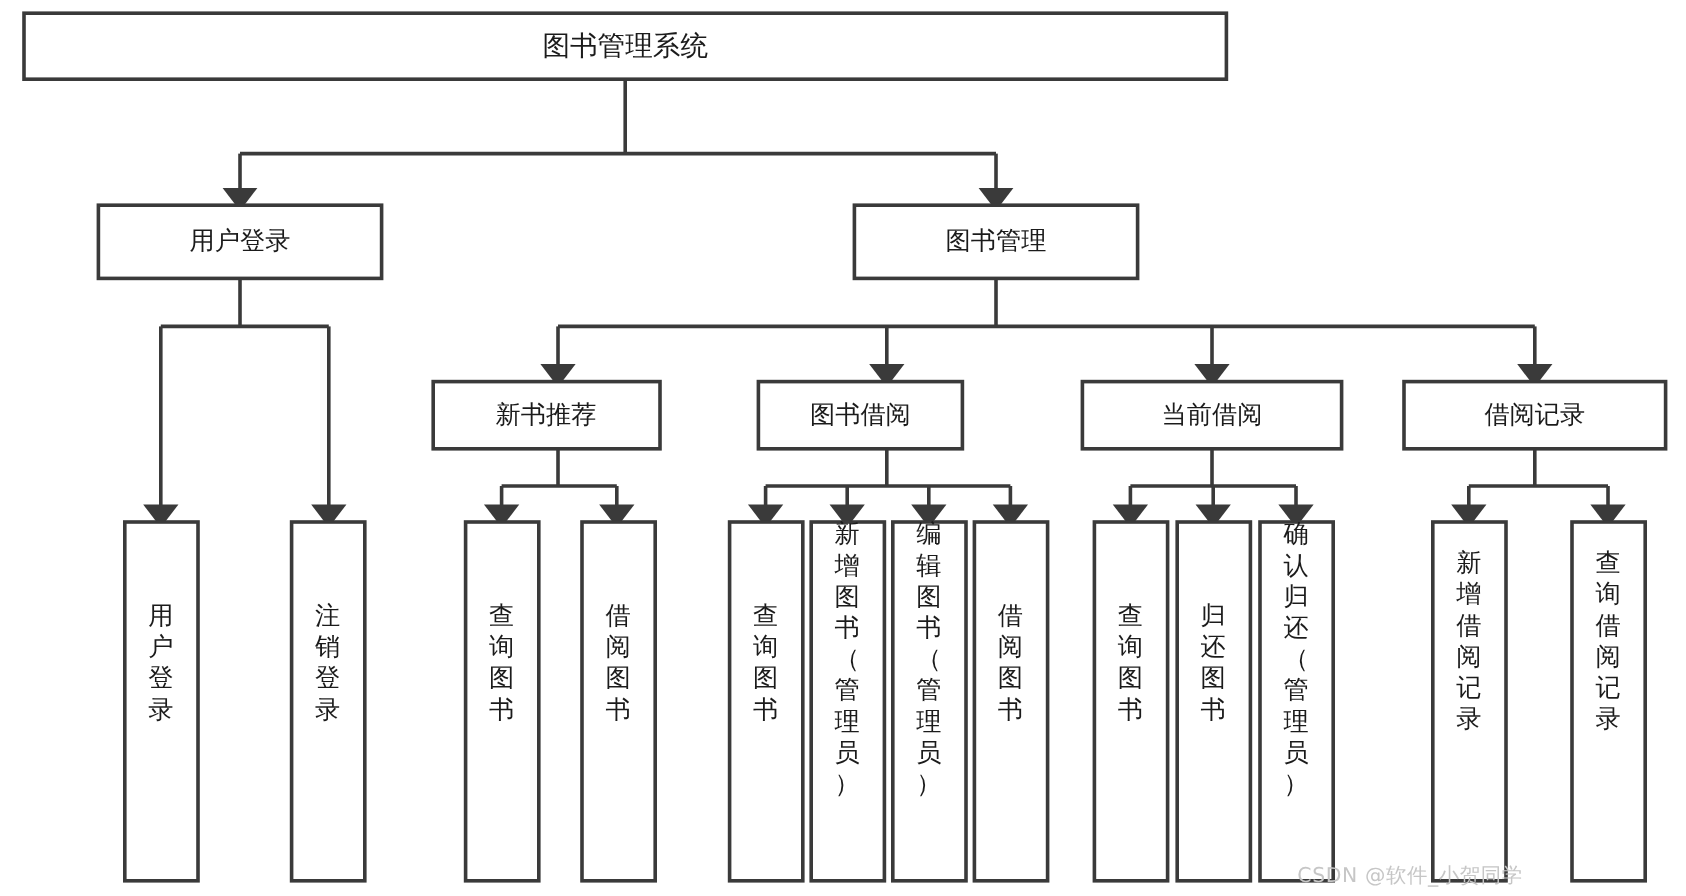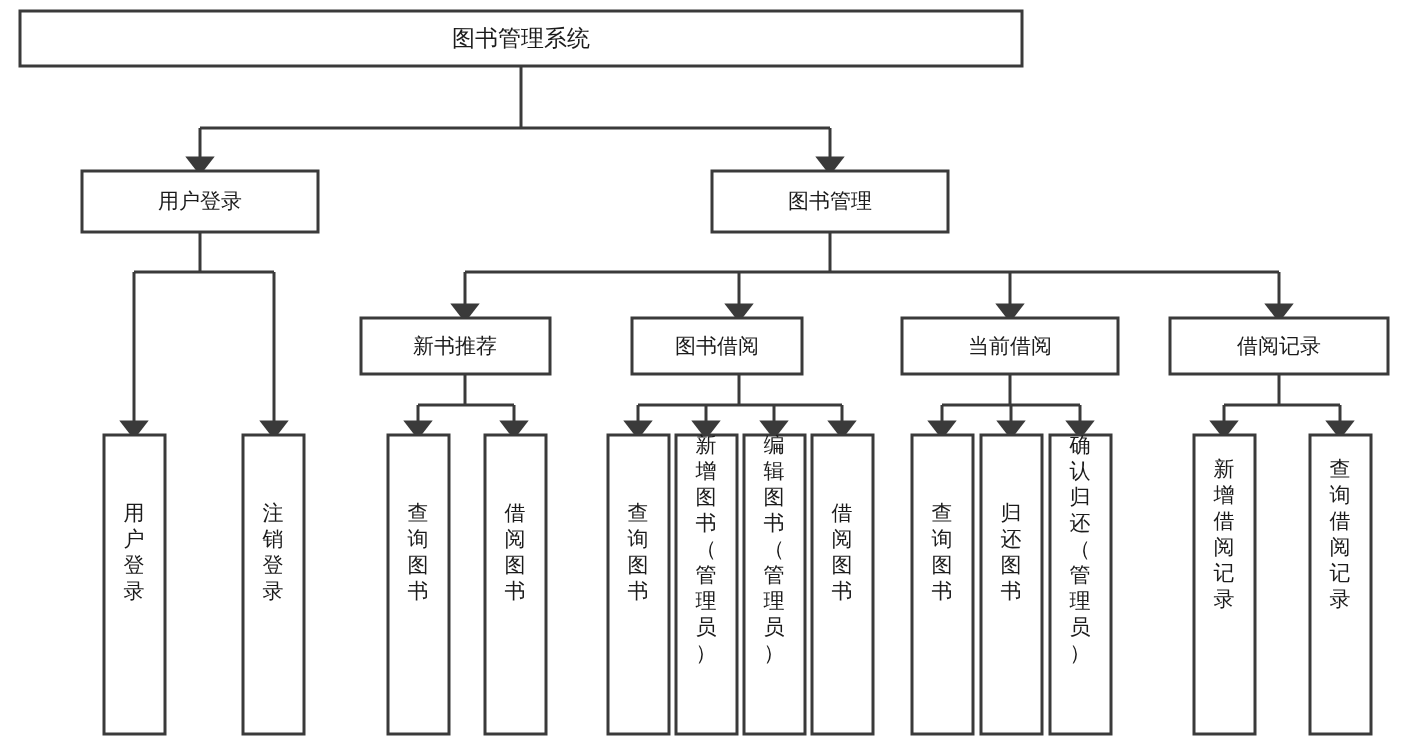--- a/index.html
+++ b/index.html
@@ -194,13 +194,14 @@
       </g>
 
       <g>
         <rect class="box-rect" x="1310" y="435" width="61" height="299"></rect>
         <text class="vlabel vtext" x="1340" y="476"><tspan x="1340" dy="0">查</tspan><tspan x="1340" dy="26">询</tspan><tspan x="1340" dy="26">借</tspan><tspan x="1340" dy="26">阅</tspan><tspan x="1340" dy="26">记</tspan><tspan x="1340" dy="26">录</tspan></text>
       </g>
 
     </g>
   </svg>
 
+  <div class="watermark">CSDN @软件_小贺同学</div>
 </div>
 
 </body></html>

